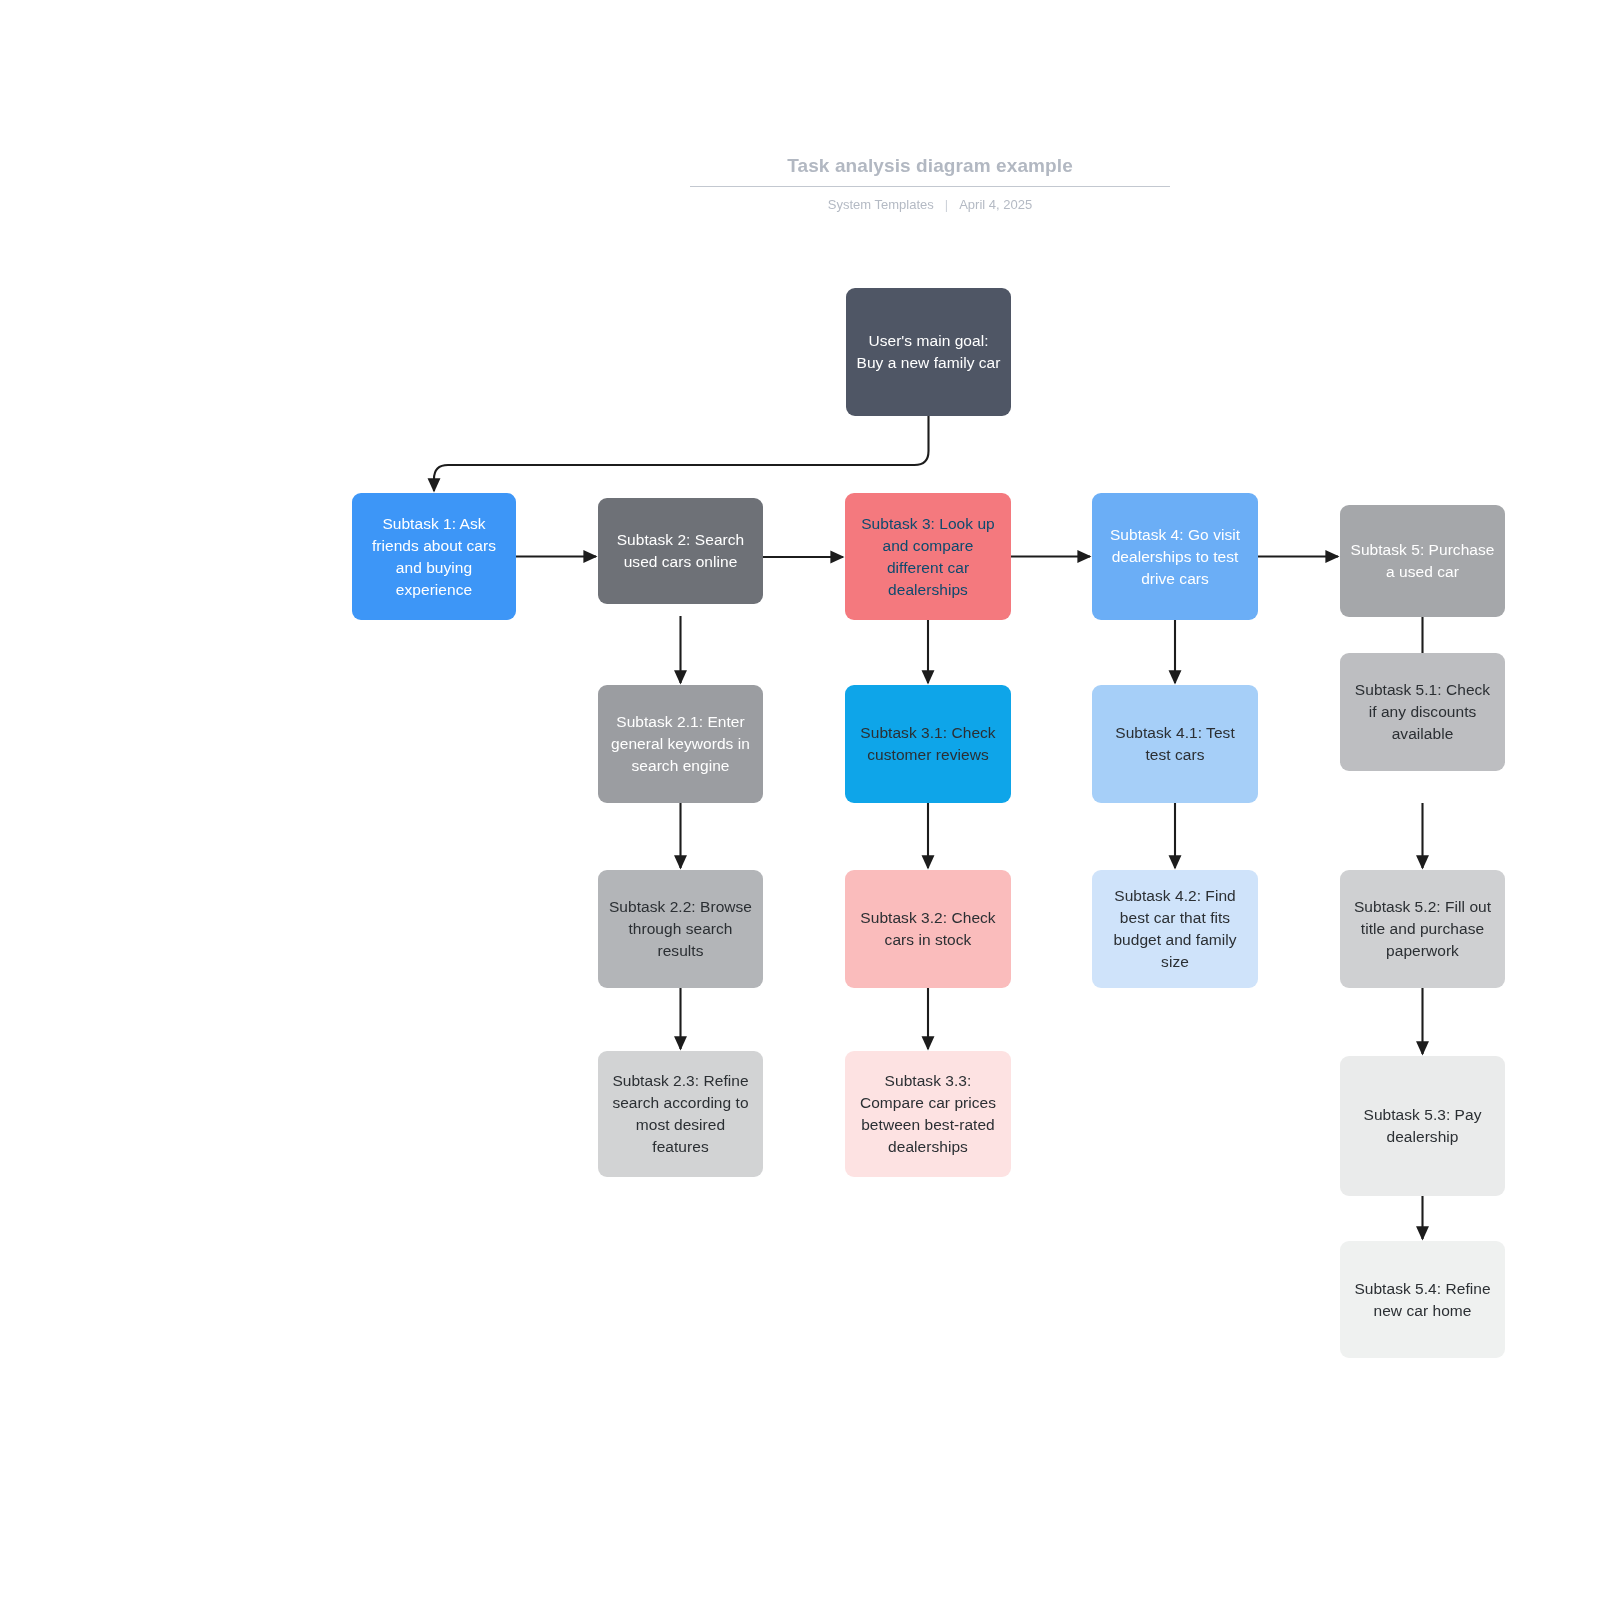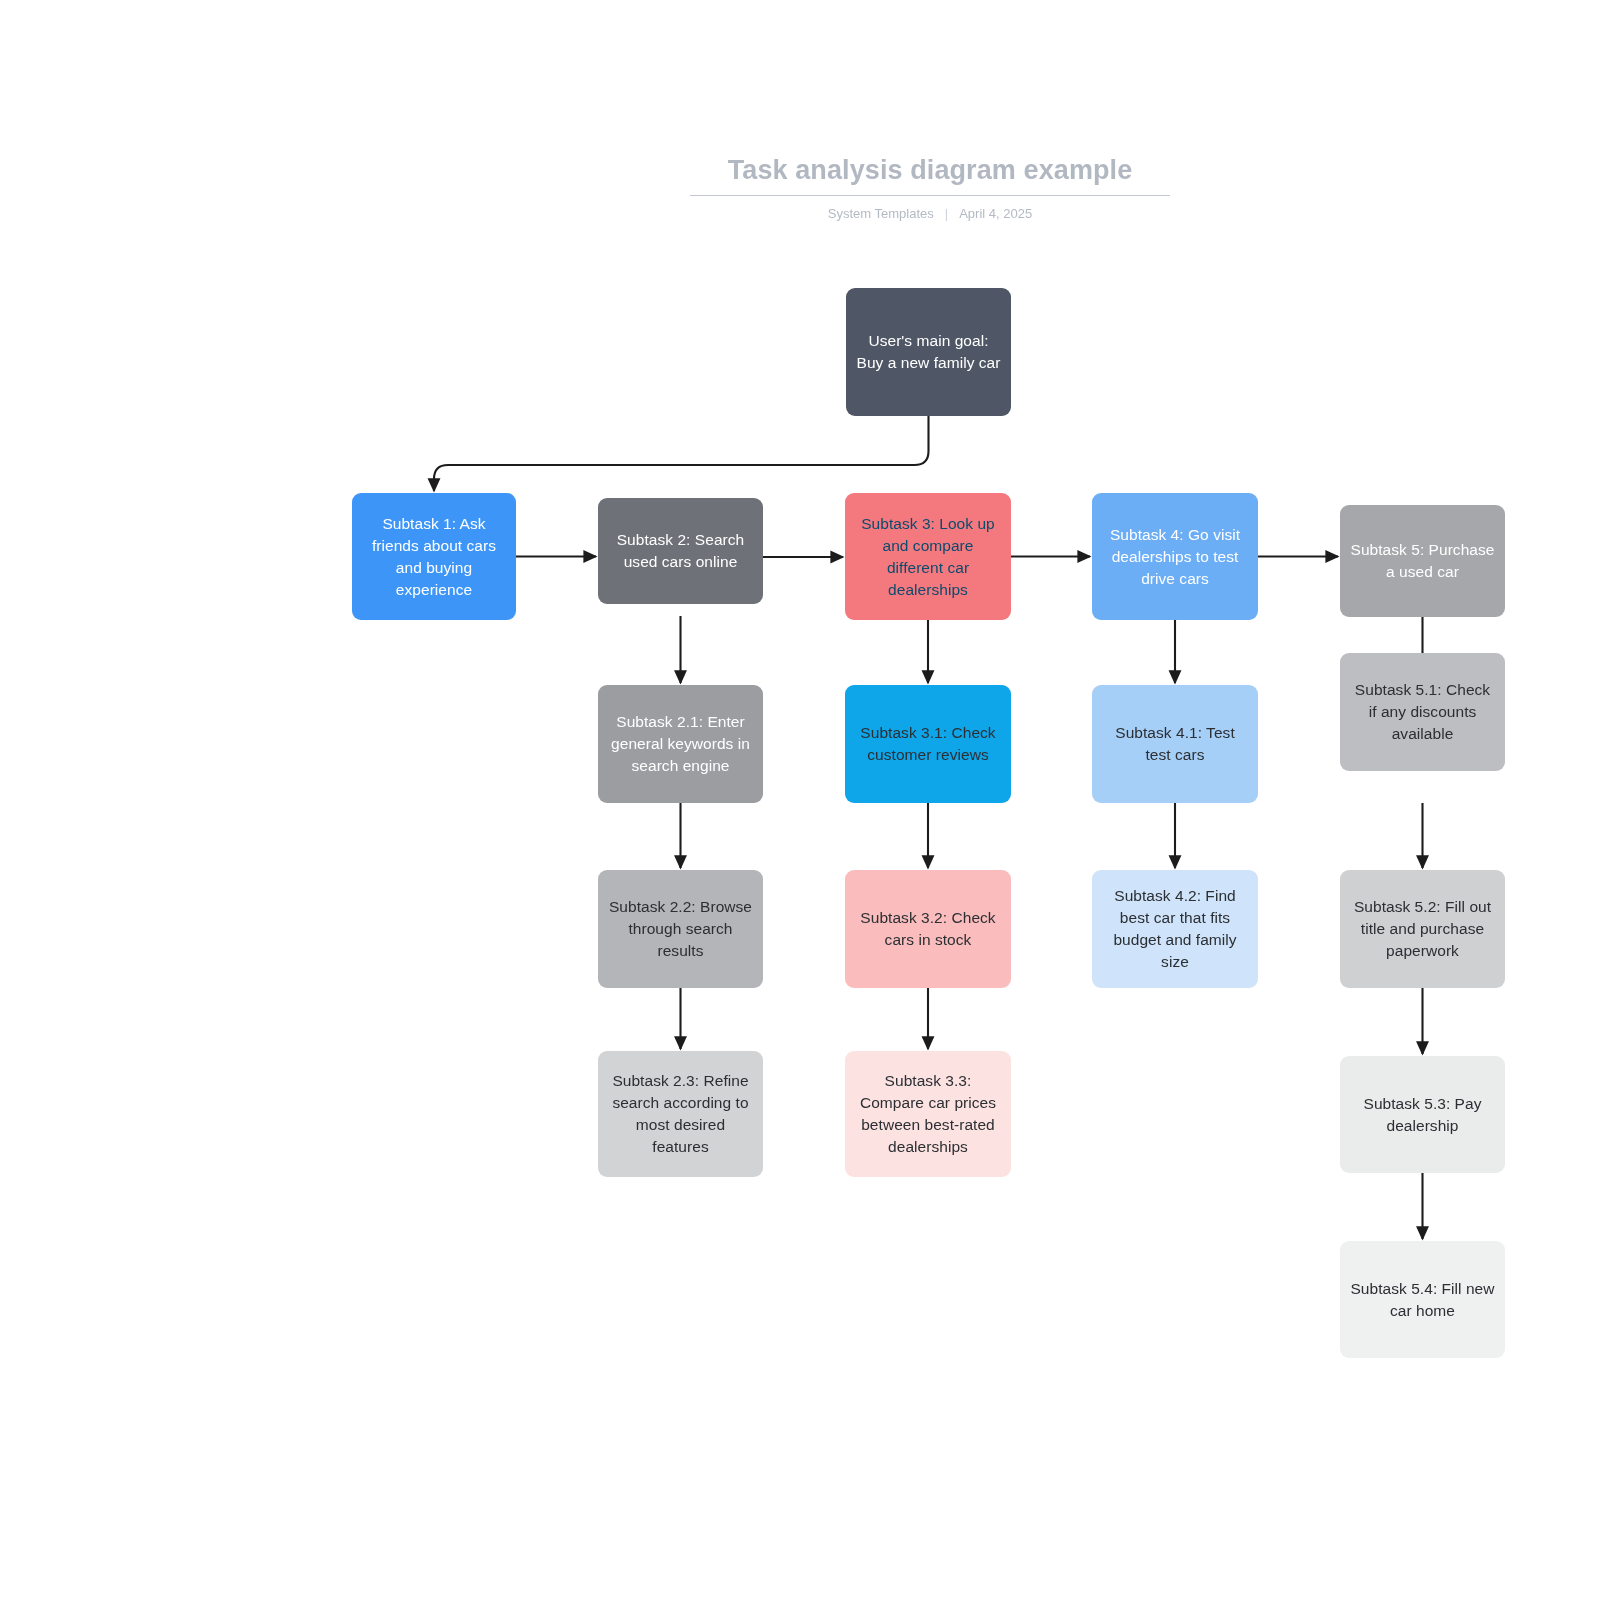--- a/index.html
+++ b/index.html
@@ -24,21 +24,21 @@
 
   
   .header {
     position: absolute;
     left: 690px;
     top: 155px;
     width: 480px;
     text-align: center;
   }
   .doc-title {
-    font-size: 27px;
+    font-size: 19px;
     font-weight: bold;
     color: #b2b8c2;
     letter-spacing: 0.1px;
     padding-bottom: 9px;
     border-bottom: 1.6px solid #c3c8d0;
     white-space: nowrap;
   }
   .doc-meta {
     margin-top: 10px;
     font-size: 13px;
@@ -161,21 +161,21 @@
       </div>
       <div class="node" style="left: 1340px; top: 870px; width: 165px; height: 118px; background: rgb(207, 208, 210); color: rgb(43, 47, 51);">
         <span>Subtask 5.2: Fill out title and purchase paperwork</span>
       </div>
       <div class="node" style="left: 598px; top: 1051px; width: 165px; height: 126px; background: rgb(210, 211, 212); color: rgb(43, 47, 51);">
         <span>Subtask 2.3: Refine search according to most desired features</span>
       </div>
       <div class="node" style="left: 845px; top: 1051px; width: 166px; height: 126px; background: rgb(253, 226, 226); color: rgb(43, 47, 51);">
         <span>Subtask 3.3: Compare car prices between best-rated dealerships</span>
       </div>
-      <div class="node" style="left: 1340px; top: 1056px; width: 165px; height: 117px; background: rgb(234, 235, 235); color: rgb(43, 47, 51);">
+      <div class="node" style="left: 1340px; top: 1056px; width: 165px; height: 140px; background: rgb(234, 235, 235); color: rgb(43, 47, 51);">
         <span>Subtask 5.3: Pay dealership</span>
       </div>
       <div class="node" style="left: 1340px; top: 1241px; width: 165px; height: 117px; background: rgb(239, 241, 240); color: rgb(43, 47, 51);">
-        <span>Subtask 5.4: Fill new car home</span>
+        <span>Subtask 5.4: Refine new car home</span>
       </div>
     </div>
 
 </div>
 
 </body></html>

